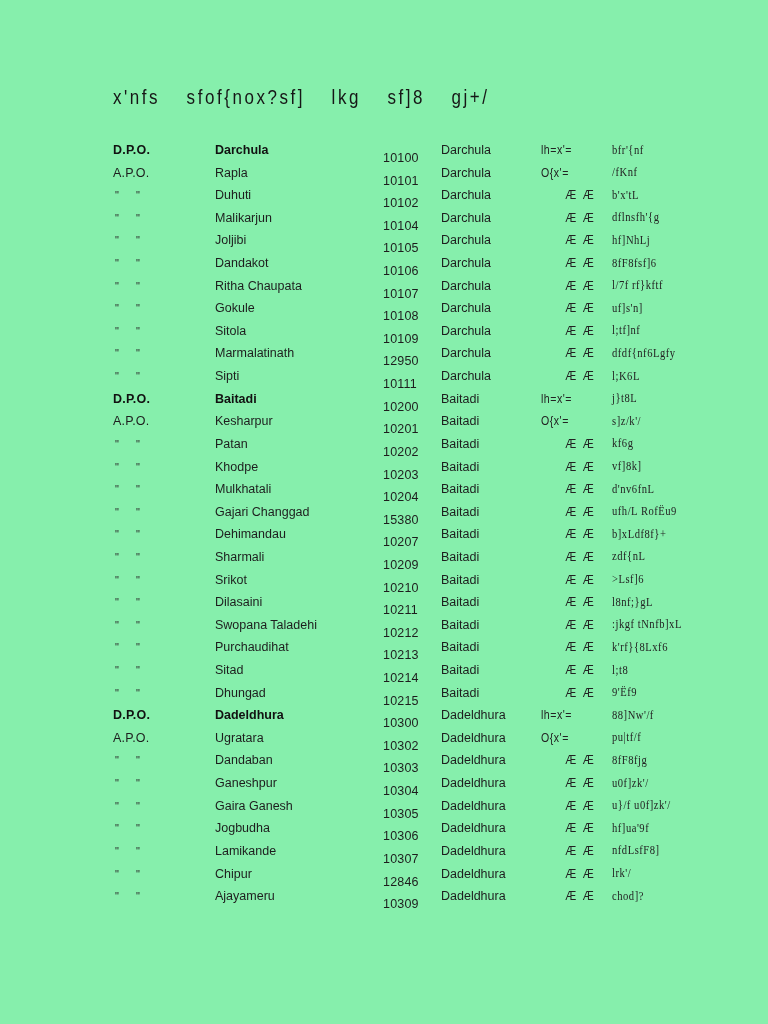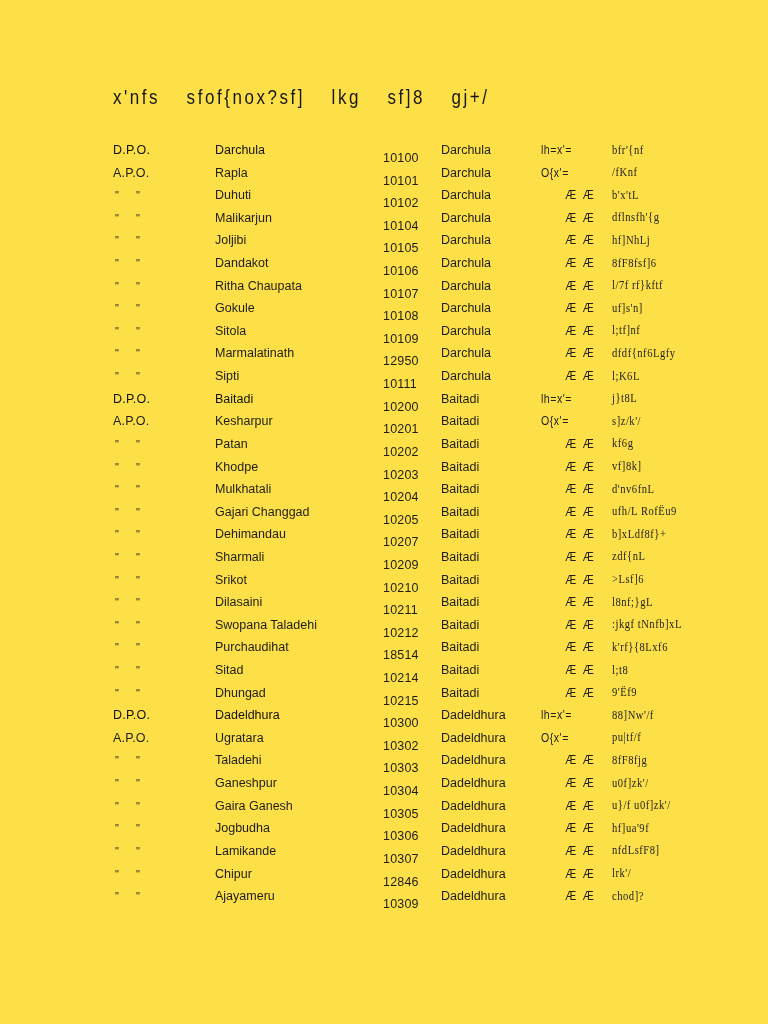--- a/index.html
+++ b/index.html
@@ -1,19 +1,19 @@
 <!DOCTYPE html>
 <html><head>
 <meta charset="utf-8">
 <style>
   html, body { margin:0; padding:0; background:#ffffff; }
   .page {
     position:relative;
     width:768px; height:1024px;
-    background:#fde047;
+    background:#86efac;
     overflow:hidden;
     font-family:"Liberation Sans", sans-serif;
     color:#1d1d1d;
   }
   .title {
     position:absolute;
     left:113px; top:86px;
     margin:0;
     font-size:20px;
     font-weight:400;
@@ -33,21 +33,21 @@
     display:grid;
     grid-template-columns:102px 168px 58px 100px 66px 1fr;
     margin-left:113px;
     height:22.62px;
     align-items:center;
     font-size:12.5px;
   }
   .row span { white-space:pre; overflow:visible; }
   .c1 { letter-spacing:0.2px; }
   .c1.ditto-type { font-size:11px; letter-spacing:2px; padding-left:2px; color:#2a2a2a; }
-  .row.dpo .c1, .row.dpo .c2 { font-weight:normal; color:#111111; }
+  .row.dpo .c1, .row.dpo .c2 { font-weight:bold; color:#111111; }
   .c3 { letter-spacing:0.2px;margin-top:16px; }
   .garble {
     font-size:12px;
     letter-spacing:0.6px;
     color:#222222;
     transform:scaleX(0.88);
     transform-origin:left center;
     display:inline-block;
   }
   .c5 { text-align:left; }
@@ -184,21 +184,21 @@
     <span class="c1 ditto-type">"   "</span>
     <span class="c2">Mulkhatali</span>
     <span class="c3">10204</span>
     <span class="c4">Baitadi</span>
     <span class="c5 garble ditto-cls">Æ Æ</span>
     <span class="c6"><span class="garble">d'nv6fnL</span></span>
   </div>
       <div class="row">
     <span class="c1 ditto-type">"   "</span>
     <span class="c2">Gajari Changgad</span>
-    <span class="c3">10205</span>
+    <span class="c3">15380</span>
     <span class="c4">Baitadi</span>
     <span class="c5 garble ditto-cls">Æ Æ</span>
     <span class="c6"><span class="garble">ufh/L RofËu9</span></span>
   </div>
       <div class="row">
     <span class="c1 ditto-type">"   "</span>
     <span class="c2">Dehimandau</span>
     <span class="c3">10207</span>
     <span class="c4">Baitadi</span>
     <span class="c5 garble ditto-cls">Æ Æ</span>
@@ -232,21 +232,21 @@
     <span class="c1 ditto-type">"   "</span>
     <span class="c2">Swopana Taladehi</span>
     <span class="c3">10212</span>
     <span class="c4">Baitadi</span>
     <span class="c5 garble ditto-cls">Æ Æ</span>
     <span class="c6"><span class="garble">:jkgf tNnfb]xL</span></span>
   </div>
       <div class="row">
     <span class="c1 ditto-type">"   "</span>
     <span class="c2">Purchaudihat</span>
-    <span class="c3">18514</span>
+    <span class="c3">10213</span>
     <span class="c4">Baitadi</span>
     <span class="c5 garble ditto-cls">Æ Æ</span>
     <span class="c6"><span class="garble">k'rf}{8Lxf6</span></span>
   </div>
       <div class="row">
     <span class="c1 ditto-type">"   "</span>
     <span class="c2">Sitad</span>
     <span class="c3">10214</span>
     <span class="c4">Baitadi</span>
     <span class="c5 garble ditto-cls">Æ Æ</span>
@@ -271,21 +271,21 @@
       <div class="row">
     <span class="c1">A.P.O.</span>
     <span class="c2">Ugratara</span>
     <span class="c3">10302</span>
     <span class="c4">Dadeldhura</span>
     <span class="c5 garble">O{x'=</span>
     <span class="c6"><span class="garble">pu|tf/f</span></span>
   </div>
       <div class="row">
     <span class="c1 ditto-type">"   "</span>
-    <span class="c2">Taladehi</span>
+    <span class="c2">Dandaban</span>
     <span class="c3">10303</span>
     <span class="c4">Dadeldhura</span>
     <span class="c5 garble ditto-cls">Æ Æ</span>
     <span class="c6"><span class="garble">8fF8fjg</span></span>
   </div>
       <div class="row">
     <span class="c1 ditto-type">"   "</span>
     <span class="c2">Ganeshpur</span>
     <span class="c3">10304</span>
     <span class="c4">Dadeldhura</span>

